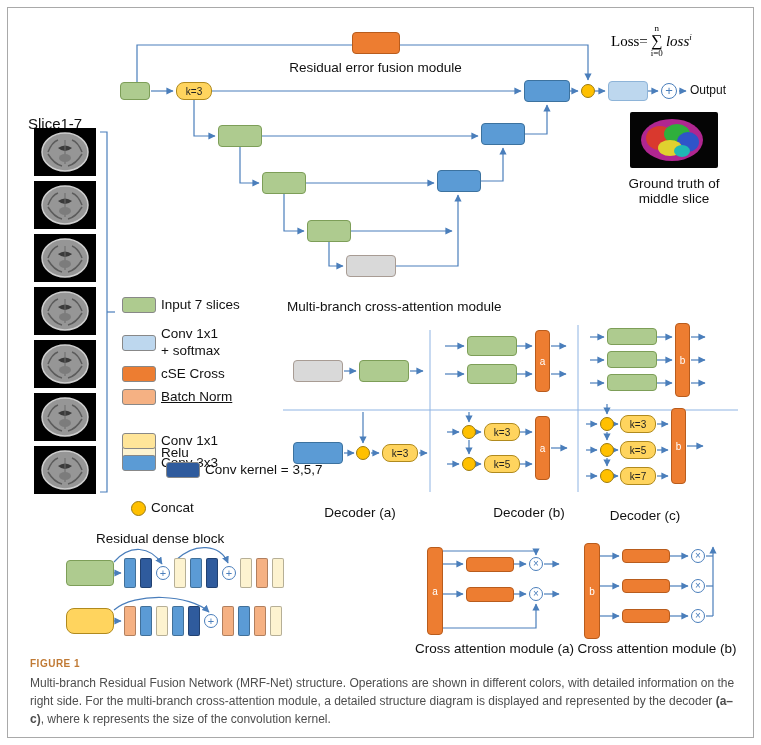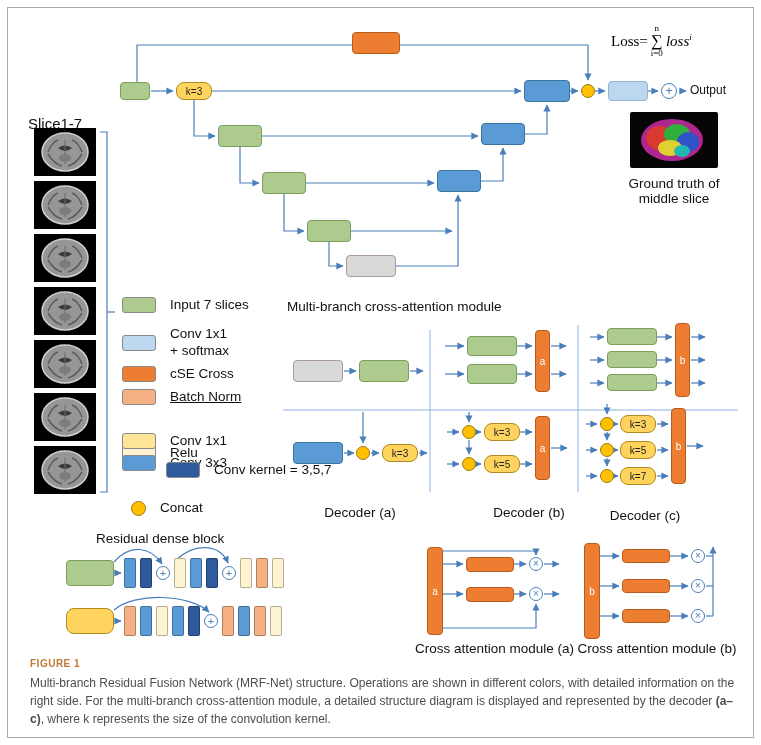--- a/index.html
+++ b/index.html
@@ -25,21 +25,21 @@
   .lbl.center{text-align:center;}
   .concat-node{width:14px;height:14px;border-radius:50%;background:#ffc000;border:1px solid #9c7a10;box-sizing:border-box;}
   .plus-node{width:14px;height:14px;border-radius:50%;background:#fff;border:1px solid #4a7ebb;color:#4a7ebb;
              font-size:11px;line-height:12px;text-align:center;box-sizing:border-box;flex:none;}
   .plus-node::before{content:"+";}
   .plus-node.lg{width:16px;height:16px;font-size:13px;line-height:14px;}
   .otimes-node{width:14px;height:14px;border-radius:50%;background:#fff;border:1px solid #4a7ebb;color:#4a7ebb;
              font-size:10px;line-height:12px;text-align:center;box-sizing:border-box;}
   .otimes-node::before{content:"×";}
   .slice{position:absolute;width:62px;height:48px;}
-  .lg-row{position:absolute;display:flex;align-items:center;gap:14px;font-size:13.5px;color:#111;}
+  .lg-row{position:absolute;display:flex;align-items:center;gap:5px;font-size:13.5px;color:#111;}
   .sw{width:34px;height:16px;border-radius:3px;border:1px solid #888;flex:none;box-sizing:border-box;}
   .sw-circle{width:15px;height:15px;border-radius:50%;background:#ffc000;border:1px solid #9c7a10;margin-left:9px;flex:none;box-sizing:border-box;}
   .lg-label{white-space:pre-line;line-height:1.25;}
   .rdb-row{position:absolute;display:flex;align-items:center;gap:4px;height:30px;}
   .mini{width:12px;height:30px;border-radius:2px;border:1px solid rgba(0,0,0,.28);box-sizing:border-box;flex:none;}
   .loss{position:absolute;left:611px;top:24px;font-family:"Liberation Serif",serif;font-size:15px;
         display:flex;align-items:center;gap:3px;color:#000;}
   .sigma-stack{display:inline-flex;flex-direction:column;align-items:center;line-height:1;}
   .ss-top,.ss-bot{font-size:9px;}
   .ss-mid{font-size:16px;}
@@ -175,20 +175,21 @@
       <path d="M670,586 H688" marker-end="url(#ah)"></path>
       <path d="M670,616 H688" marker-end="url(#ah)"></path>
       <path d="M706,556 H713"></path>
       <path d="M706,586 H713"></path>
       <path d="M706,616 H713"></path>
       <path d="M713,616 V547" marker-end="url(#ah)"></path>
     </g>
   </svg>
 
   <div class="box cse" style="left:352px;top:32px;width:48px;height:22px;"></div>
+  <div class="lbl center" style="left:268px;top:60px;width:215px;">Residual error fusion module</div>
 
   <div class="loss">
     <span>Loss=</span>
     <span class="sigma-stack">
       <span class="ss-top">n</span>
       <span class="ss-mid">∑</span>
       <span class="ss-bot">i=0</span>
     </span>
     <span class="loss-term"><i>loss</i><sup>i</sup></span>
   </div>

